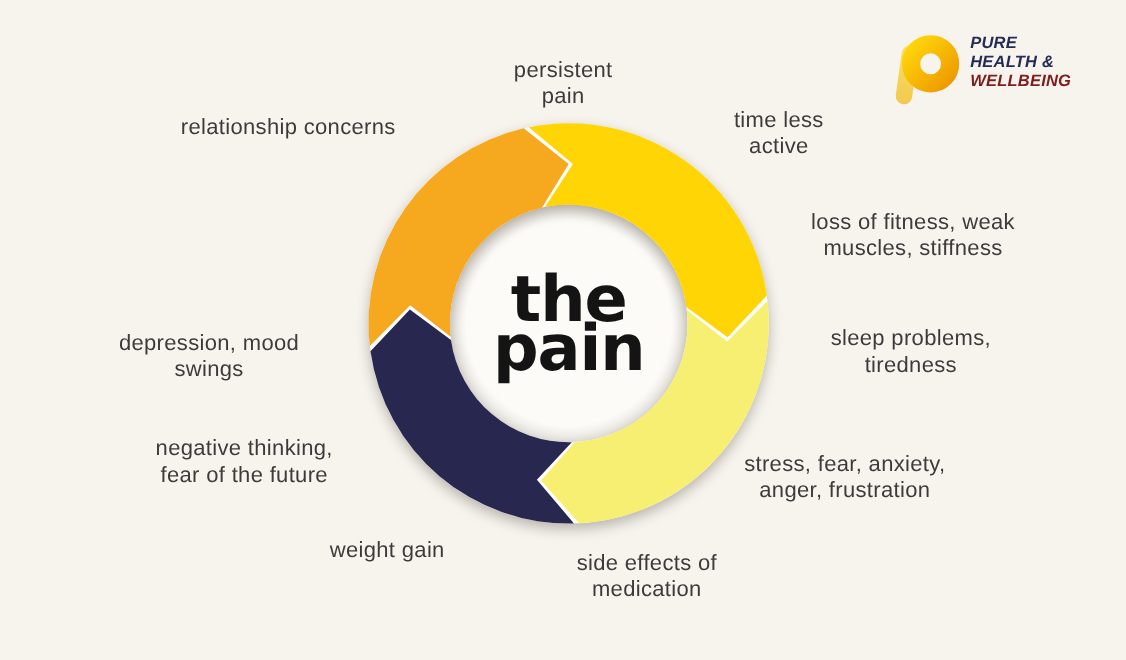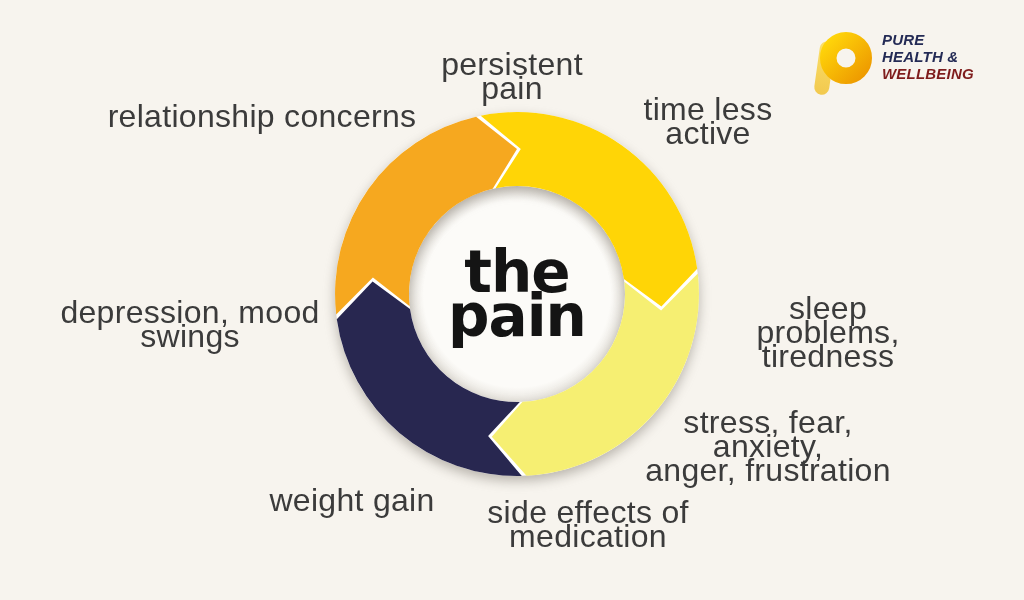--- a/index.html
+++ b/index.html
@@ -8,21 +8,21 @@
     background:#F7F4EE;
     font-family:"Liberation Sans", sans-serif;
     position:relative;
   }
   .stage{position:absolute;inset:0;width:1024px;height:600px;}
   .ring-svg{position:absolute;left:0;top:0;}
   .cycle-label{
     position:absolute;
     transform:translateX(-50%);
     text-align:center;
-    font-size:32px;
+    font-size:20px;
     line-height:24px;
     letter-spacing:.3px;
     color:#3B3B3B;
     white-space:pre-line;
   }
   .center-title{
     position:absolute;
     left:517px;top:294px;
     transform:translate(-50%,-50%);
     text-align:center;
@@ -82,27 +82,31 @@
       </g>
     </g>
   </svg>
 
   <div class="center-title"><span>the</span><br><span>pain</span><br></div>
 
   <div class="cycle-label" style="left:512px;top:52px;">persistent
 pain</div>
   <div class="cycle-label" style="left:708px;top:97px;">time less
 active</div>
+  <div class="cycle-label" style="left:830px;top:190px;">loss of fitness, weak
+muscles, stiffness</div>
   <div class="cycle-label" style="left:828px;top:296px;">sleep problems,
 tiredness</div>
   <div class="cycle-label" style="left:768px;top:410px;">stress, fear, anxiety,
 anger, frustration</div>
   <div class="cycle-label" style="left:588px;top:500px;">side effects of
 medication</div>
   <div class="cycle-label" style="left:352px;top:488px;">weight gain</div>
+  <div class="cycle-label" style="left:222px;top:396px;">negative thinking,
+fear of the future</div>
   <div class="cycle-label" style="left:190px;top:300px;">depression, mood
 swings</div>
   <div class="cycle-label" style="left:262px;top:104px;">relationship concerns</div>
 
   <div class="brand">
     <svg width="64" height="66" viewBox="0 0 64 66">
       <rect x="4" y="10" width="15" height="54" rx="7.5" fill="url(#stemGrad)" transform="rotate(8 11.5 37)"></rect>
       <circle cx="33" cy="27" r="17.75" fill="none" stroke="url(#bowlGrad)" stroke-width="16.5"></circle>
     </svg>
     <div class="brand-text">

